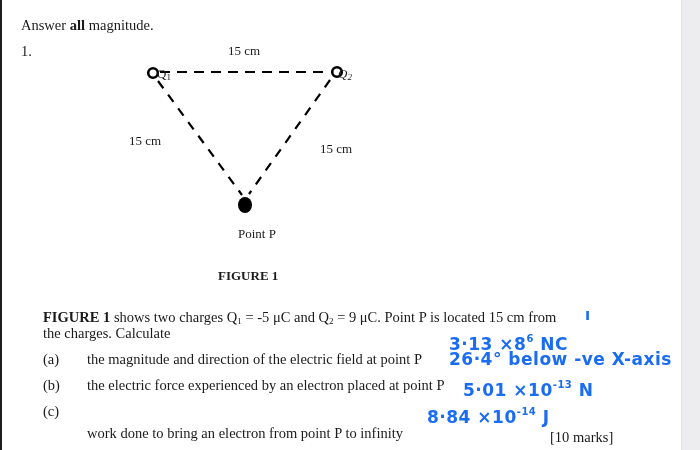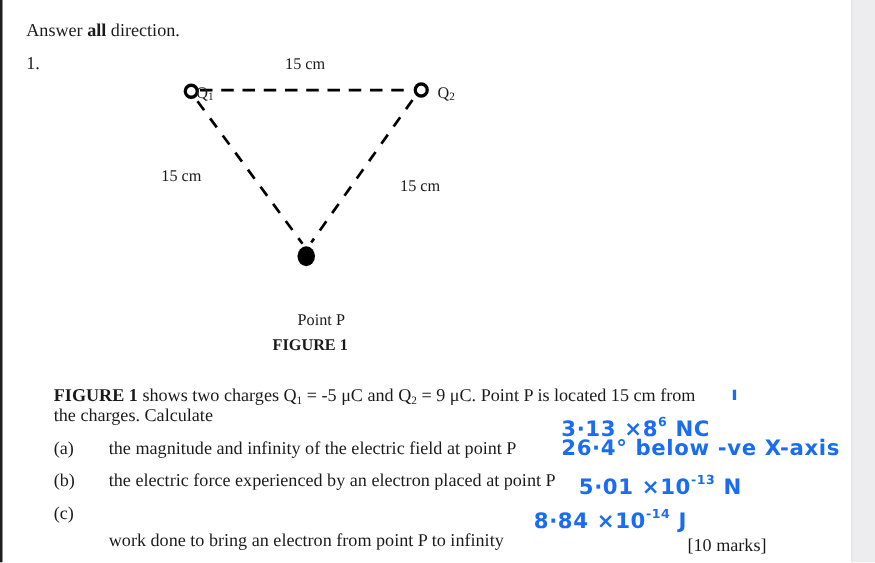--- a/index.html
+++ b/index.html
@@ -59,21 +59,21 @@
       left: 0; top: 0;
     }
   </style>
 </head>
 <body>
 
 <div class="left-border"></div>
 <div class="right-gutter"></div>
 
 <div class="txt" style="left:21px; top:17px;">
-  <span>Answer </span><span class="bold">all</span><span> direction.</span>
+  <span>Answer </span><span class="bold">all</span><span> magnitude.</span>
 </div>
 
 <div class="txt" style="left:21px; top:43px;">1.</div>
 
 <svg class="figure" width="700" height="450">
 
   <line x1="160" y1="72" x2="330" y2="72" stroke="#000" stroke-width="2.2" stroke-dasharray="10,7"></line>
 
   <line x1="158" y1="81" x2="242" y2="195" stroke="#000" stroke-width="2.2" stroke-dasharray="9,8"></line>
 
@@ -83,35 +83,35 @@
 
   <circle cx="337" cy="72" r="4.8" fill="#fff" stroke="#000" stroke-width="2.6"></circle>
 
   <ellipse cx="245" cy="205" rx="7" ry="8" fill="#000"></ellipse>
 </svg>
 
 <div class="txt small" style="left:228px; top:43px;">15 cm</div>
 <div class="txt small" style="left:125px; top:66px;margin-left:32px;">
   <span>Q</span><span class="sub">1</span>
 </div>
-<div class="txt small" style="left:350px; top:66px;">
+<div class="txt small" style="left:338px; top:66px;font-style:italic;">
   <span>Q</span><span class="sub">2</span>
 </div>
 <div class="txt small" style="left:129px; top:133px;">15 cm</div>
 <div class="txt small" style="left:320px; top:141px;">15 cm</div>
-<div class="txt small" style="left:238px; top:226px;margin-top:22px;">Point P</div>
+<div class="txt small" style="left:238px; top:226px;">Point P</div>
 <div class="txt bold small" style="left:218px; top:268px;">FIGURE 1</div>
 
 <div class="txt" style="left:43px; top:309px;">
   <span class="bold">FIGURE 1</span><span> shows two charges Q</span><span class="sub">1</span><span> = -5 μC and Q</span><span class="sub">2</span><span> = 9 μC. Point P is located 15 cm from</span>
 </div>
 <div class="txt" style="left:43px; top:325px;">the charges. Calculate</div>
 
 <div class="txt" style="left:43px; top:351px;">(a)</div>
-<div class="txt" style="left:87px; top:351px;">the magnitude and infinity of the electric field at point P</div>
+<div class="txt" style="left:87px; top:351px;">the magnitude and direction of the electric field at point P</div>
 
 <div class="txt" style="left:43px; top:377px;">(b)</div>
 <div class="txt" style="left:87px; top:377px;text-align:center;">the electric force experienced by an electron placed at point P</div>
 
 <div class="txt" style="left:43px; top:403px;">(c)</div>
 <div class="txt" style="left:87px; top:425px;">work done to bring an electron from point P to infinity</div>
 
 <div class="txt" style="left:527px; top:429px;margin-left:23px;">[10 marks]</div>
 
 <div class="hand" style="left:585px; top:306px; font-size:15px;">ı</div>

